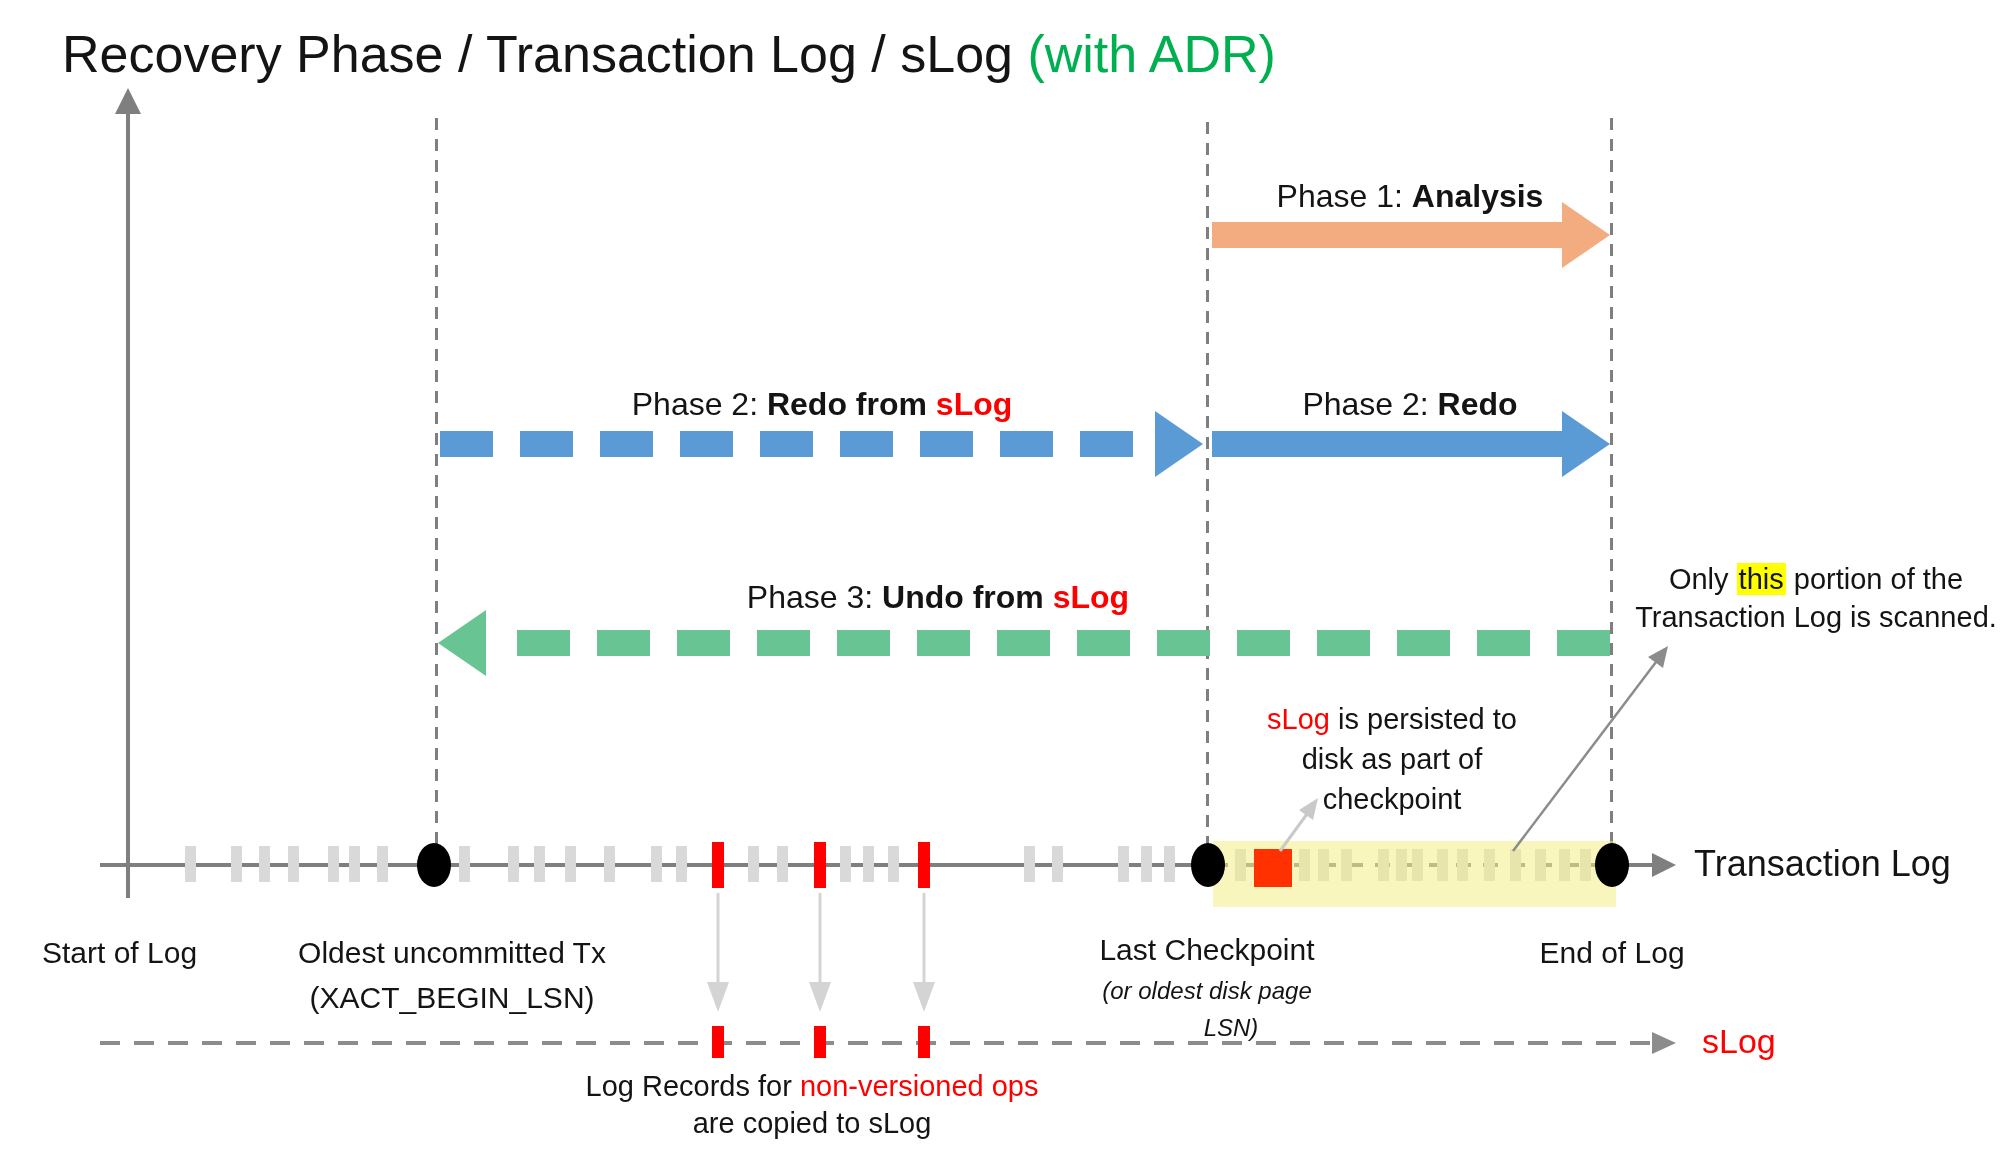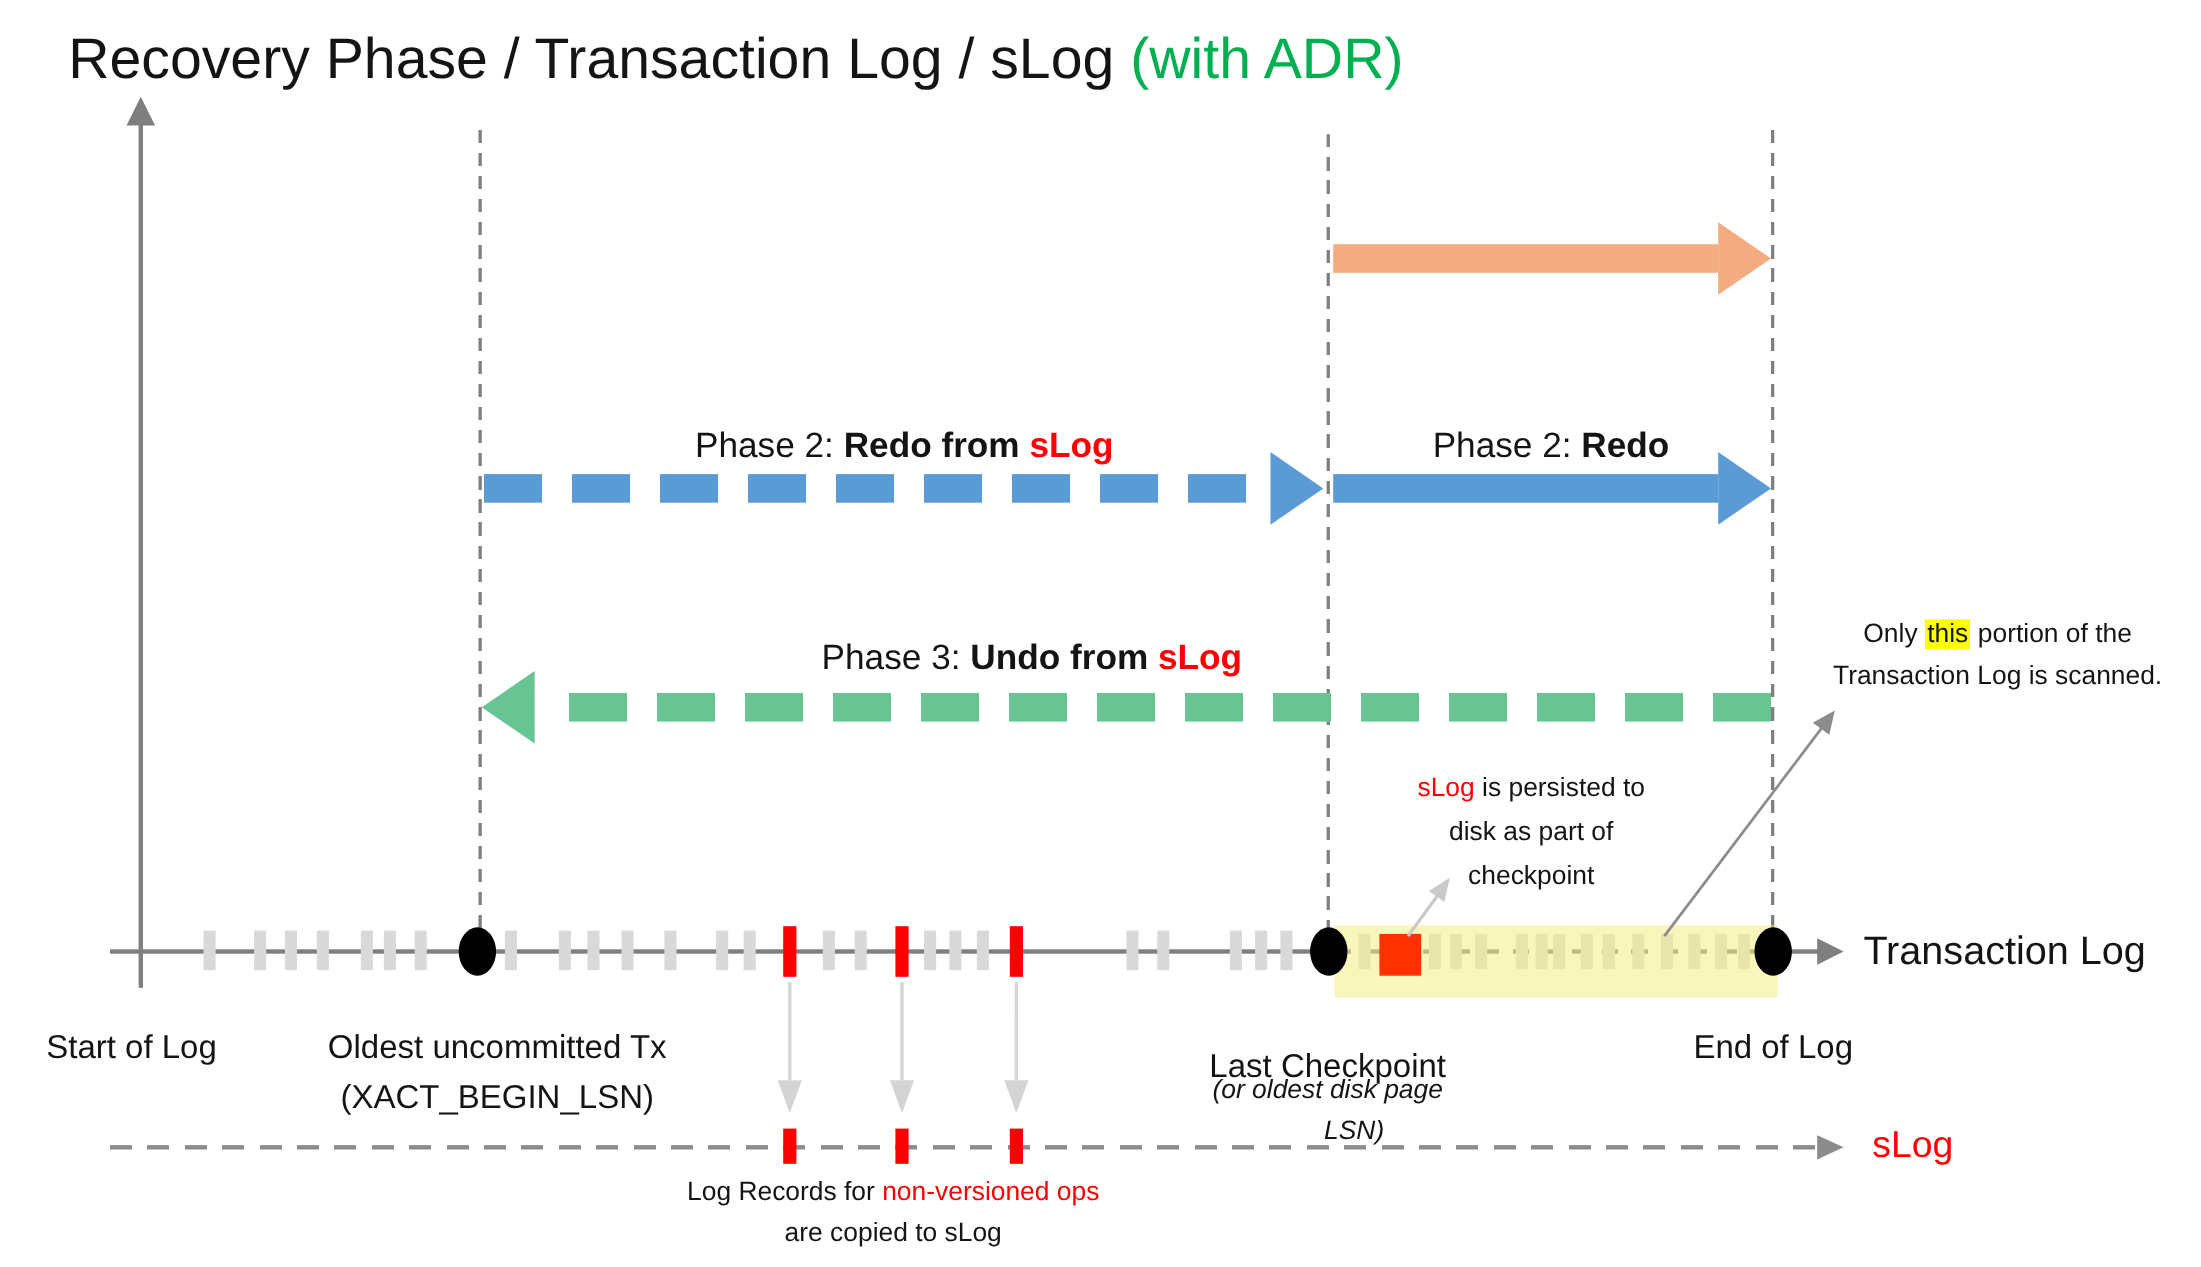--- a/index.html
+++ b/index.html
@@ -41,21 +41,21 @@
   .shaft-blue-dashed{left:440px;top:431px;width:713px;background:repeating-linear-gradient(90deg,var(--blue) 0 53px,transparent 53px 80px);}
   .head-blue-dashed{left:1155px;top:411px;width:0;height:0;border-top:33px solid transparent;border-bottom:33px solid transparent;border-left:48px solid var(--blue);z-index:5;}
   .shaft-blue{left:1212px;top:431px;width:350px;background:var(--blue);}
   .head-blue{left:1562px;top:411px;width:0;height:0;border-top:33px solid transparent;border-bottom:33px solid transparent;border-left:48px solid var(--blue);z-index:5;}
   .head-green{left:438px;top:610px;width:0;height:0;border-top:33px solid transparent;border-bottom:33px solid transparent;border-right:48px solid var(--green);z-index:5;}
   .shaft-green{left:490px;top:630px;width:1120px;background:repeating-linear-gradient(270deg,var(--green) 0 53px,transparent 53px 80px);}
   
   .phase-label{font-size:32px;white-space:pre;transform:translateX(-50%);z-index:7;}
   .phase-label b{font-weight:700;}
   .red-text{color:var(--red);}
-  .note{font-size:24px;white-space:pre;transform:translateX(-50%);z-index:7;}
+  .note{font-size:29px;white-space:pre;transform:translateX(-50%);z-index:7;}
   .hl{background:var(--highlight-yellow);padding:0 2px;}
   .axis-label{font-size:30px;white-space:pre;transform:translateX(-50%);z-index:7;}
   .axis-label-left{font-size:30px;white-space:pre;z-index:7;}
   .italic-label{font-size:24px;font-style:italic;white-space:pre;transform:translateX(-50%);z-index:7;}
   .tlog-label{left:1694px;top:843px;font-size:36px;white-space:pre;z-index:7;}
   .slog-label{left:1702px;top:1022px;font-size:34px;color:var(--red);white-space:pre;z-index:7;}
   #overlay{position:absolute;left:0;top:0;z-index:6;pointer-events:none;}
   .arr-light-line{stroke:var(--note-arrow-light);stroke-width:3;}
   .arr-light-fill{fill:var(--note-arrow-light);}
   .arr-dark-line{stroke:var(--note-arrow-dark);stroke-width:2.5;}
@@ -145,38 +145,39 @@
 
   <div class="abs shaft shaft-blue-dashed"></div>
   <div class="abs head-blue-dashed"></div>
 
   <div class="abs shaft shaft-blue"></div>
   <div class="abs head-blue"></div>
 
   <div class="abs head-green"></div>
   <div class="abs shaft shaft-green"></div>
 
+  <div class="abs phase-label" style="left:1410px;top:178px;"><span>Phase 1: </span><b>Analysis</b><b class="red-text"></b></div>
   <div class="abs phase-label" style="left:822px;top:386px;text-align:center;"><span>Phase 2: </span><b>Redo from </b><b class="red-text">sLog</b></div>
   <div class="abs phase-label" style="left:1410px;top:386px;"><span>Phase 2: </span><b>Redo</b><b class="red-text"></b></div>
   <div class="abs phase-label" style="left:938px;top:579px;"><span>Phase 3: </span><b>Undo from </b><b class="red-text">sLog</b></div>
 
   <div class="abs note" style="left:1816px;top:563px;"><span>Only </span><span class="hl">this</span><span> portion of the</span></div>
   <div class="abs note" style="left:1816px;top:601px;">Transaction Log is scanned.</div>
 
   <div class="abs note" style="left:1392px;top:703px;"><span class="red-text">sLog</span><span> is persisted to</span></div>
   <div class="abs note" style="left:1392px;top:743px;">disk as part of</div>
   <div class="abs note" style="left:1392px;top:783px;">checkpoint</div>
 
   <div class="abs note" style="left:812px;top:1070px;"><span>Log Records for </span><span class="red-text">non-versioned ops</span></div>
   <div class="abs note" style="left:812px;top:1107px;">are copied to sLog</div>
 
   <div class="abs axis-label-left" style="left:42px;top:936px;">Start of Log</div>
   <div class="abs axis-label" style="left:452px;top:981px;">(XACT_BEGIN_LSN)</div>
   <div class="abs axis-label" style="left:452px;top:936px;">Oldest uncommitted Tx</div>
-  <div class="abs axis-label" style="left:1207px;top:953px;">Last Checkpoint</div>
+  <div class="abs axis-label" style="left:1207px;top:933px;">Last Checkpoint</div>
   <div class="abs italic-label" style="left:1207px;top:977px;">(or oldest disk page</div>
   <div class="abs italic-label" style="left:1207px;top:1014px;margin-left:24px;">LSN)</div>
   <div class="abs axis-label" style="left:1612px;top:936px;">End of Log</div>
   <div class="abs tlog-label">Transaction Log</div>
   <div class="abs slog-label">sLog</div>
 
   <svg id="overlay" width="2001" height="1152">
     <line x1="1280" y1="851" x2="1307" y2="814" class="arr-light-line"></line>
     <polygon points="1318,798 1313,820 1299,810" class="arr-light-fill"></polygon>
     <line x1="1513" y1="851" x2="1656" y2="662" class="arr-dark-line"></line>

